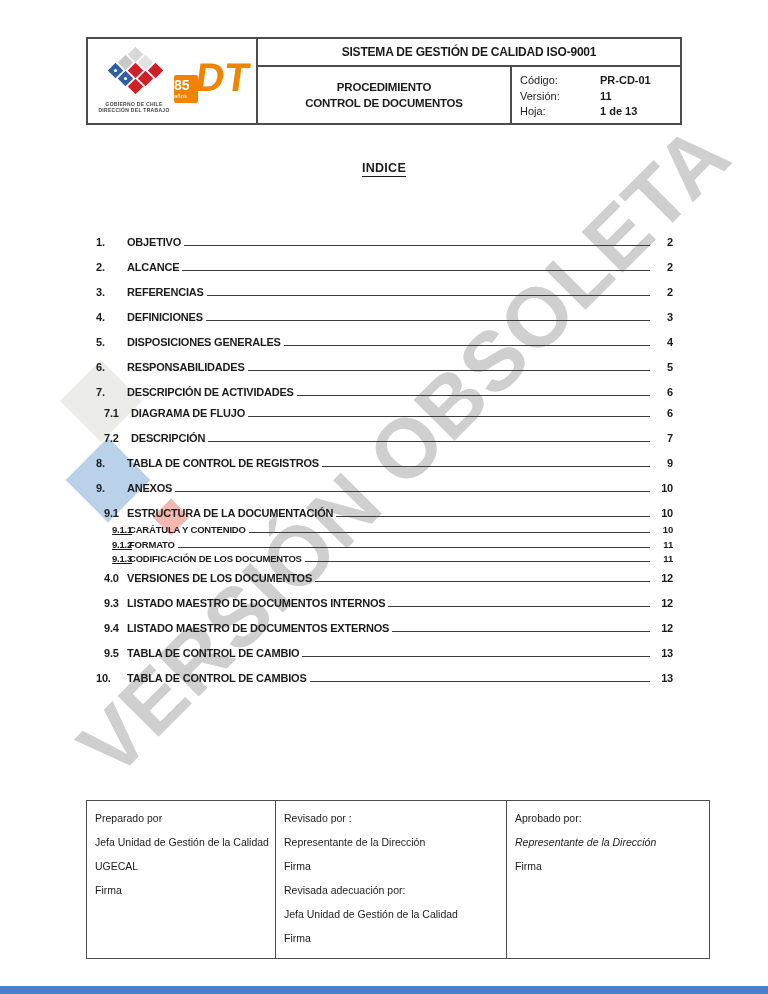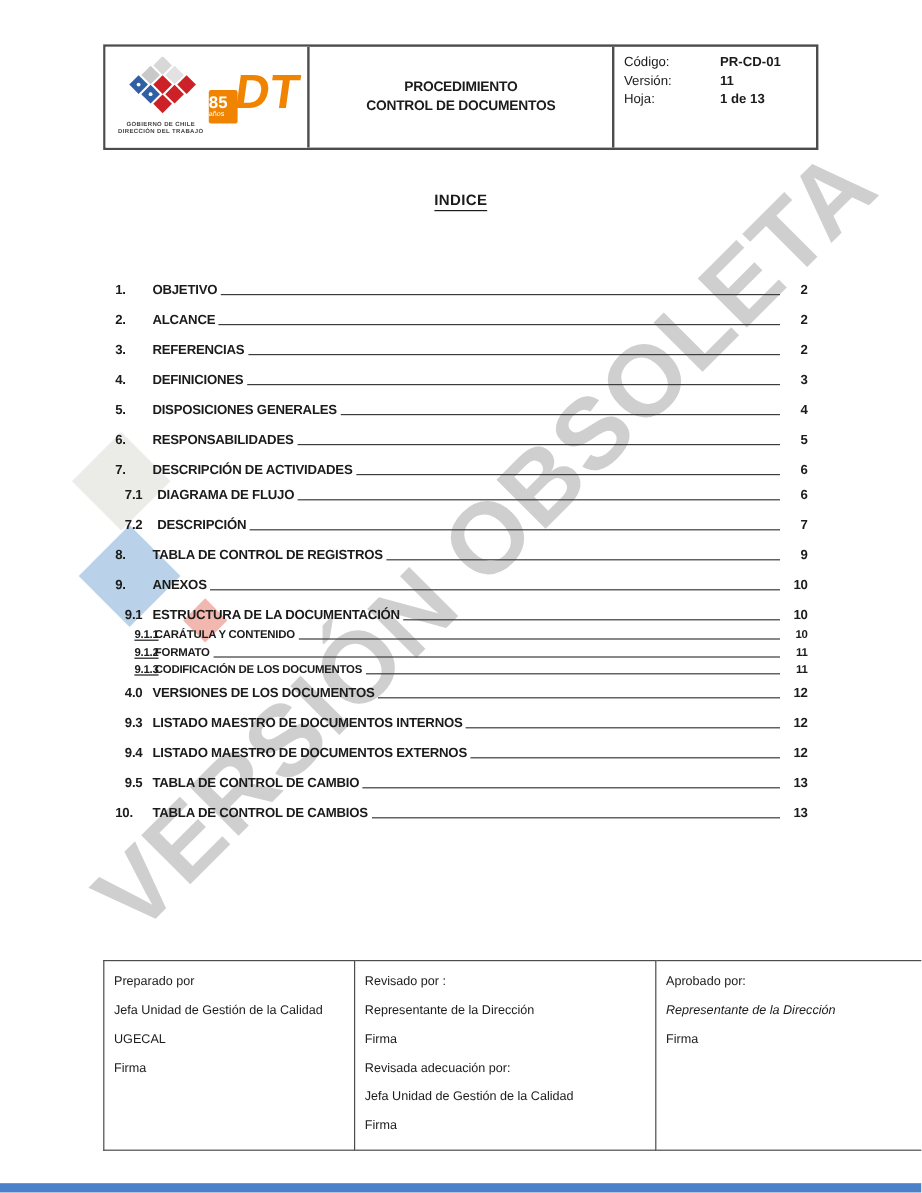--- a/index.html
+++ b/index.html
@@ -63,21 +63,21 @@
   .l1{margin-left:10px;} .l1 .num{width:31px;}
   .l2{margin-left:18px;} .l2 .num{width:27px;}
   .l2b{margin-left:18px;} .l2b .num{width:23px;}
   .l3{margin-left:26px;font-size:9.5px;height:12px;margin-bottom:2.5px;} .l3 .num{width:17px;text-decoration:underline;}
   .mb-small{margin-bottom:4px;}
   .mt-gap{margin-top:3px;}
 
   
   .sig{position:absolute;left:86px;top:800px;width:596px;border-collapse:collapse;
        font-size:10.5px;table-layout:fixed;}
-  .sig td{border:1.4px solid #4c4c4c;vertical-align:top;padding:5px 20px 8px 8px;line-height:24px;}
+  .sig td{border:1.4px solid #4c4c4c;vertical-align:top;padding:5px 0 8px 8px;line-height:24px;}
   .sig .c1{width:180px;} .sig .c2{width:222px;} .sig .c3{width:194px;}
   .sig .line{display:block;}
   .italic{font-style:italic;}
 
   
   .bottom-bar{position:absolute;left:0;bottom:0;width:768px;height:8px;background:#4a81c9;z-index:2;}
 </style>
 </head>
 <body>
 
@@ -115,20 +115,21 @@
         </div>
         <div class="dt-logo">
           <div class="dt-badge">
             <span class="n85">85</span>
             <span class="anos">años</span>
           </div>
           <div class="dt-text">DT</div>
         </div>
       </div>
       <div class="hdr-right">
+        <div class="hdr-title">SISTEMA DE GESTIÓN DE CALIDAD ISO-9001</div>
         <div class="hdr-bottom">
           <div class="hdr-proc">
             <span>PROCEDIMIENTO</span>
             <span>CONTROL DE DOCUMENTOS</span>
           </div>
           <div class="hdr-code">
             <div class="row">
               <span class="lbl">Código:</span>
               <span class="val">PR-CD-01</span>
             </div>

